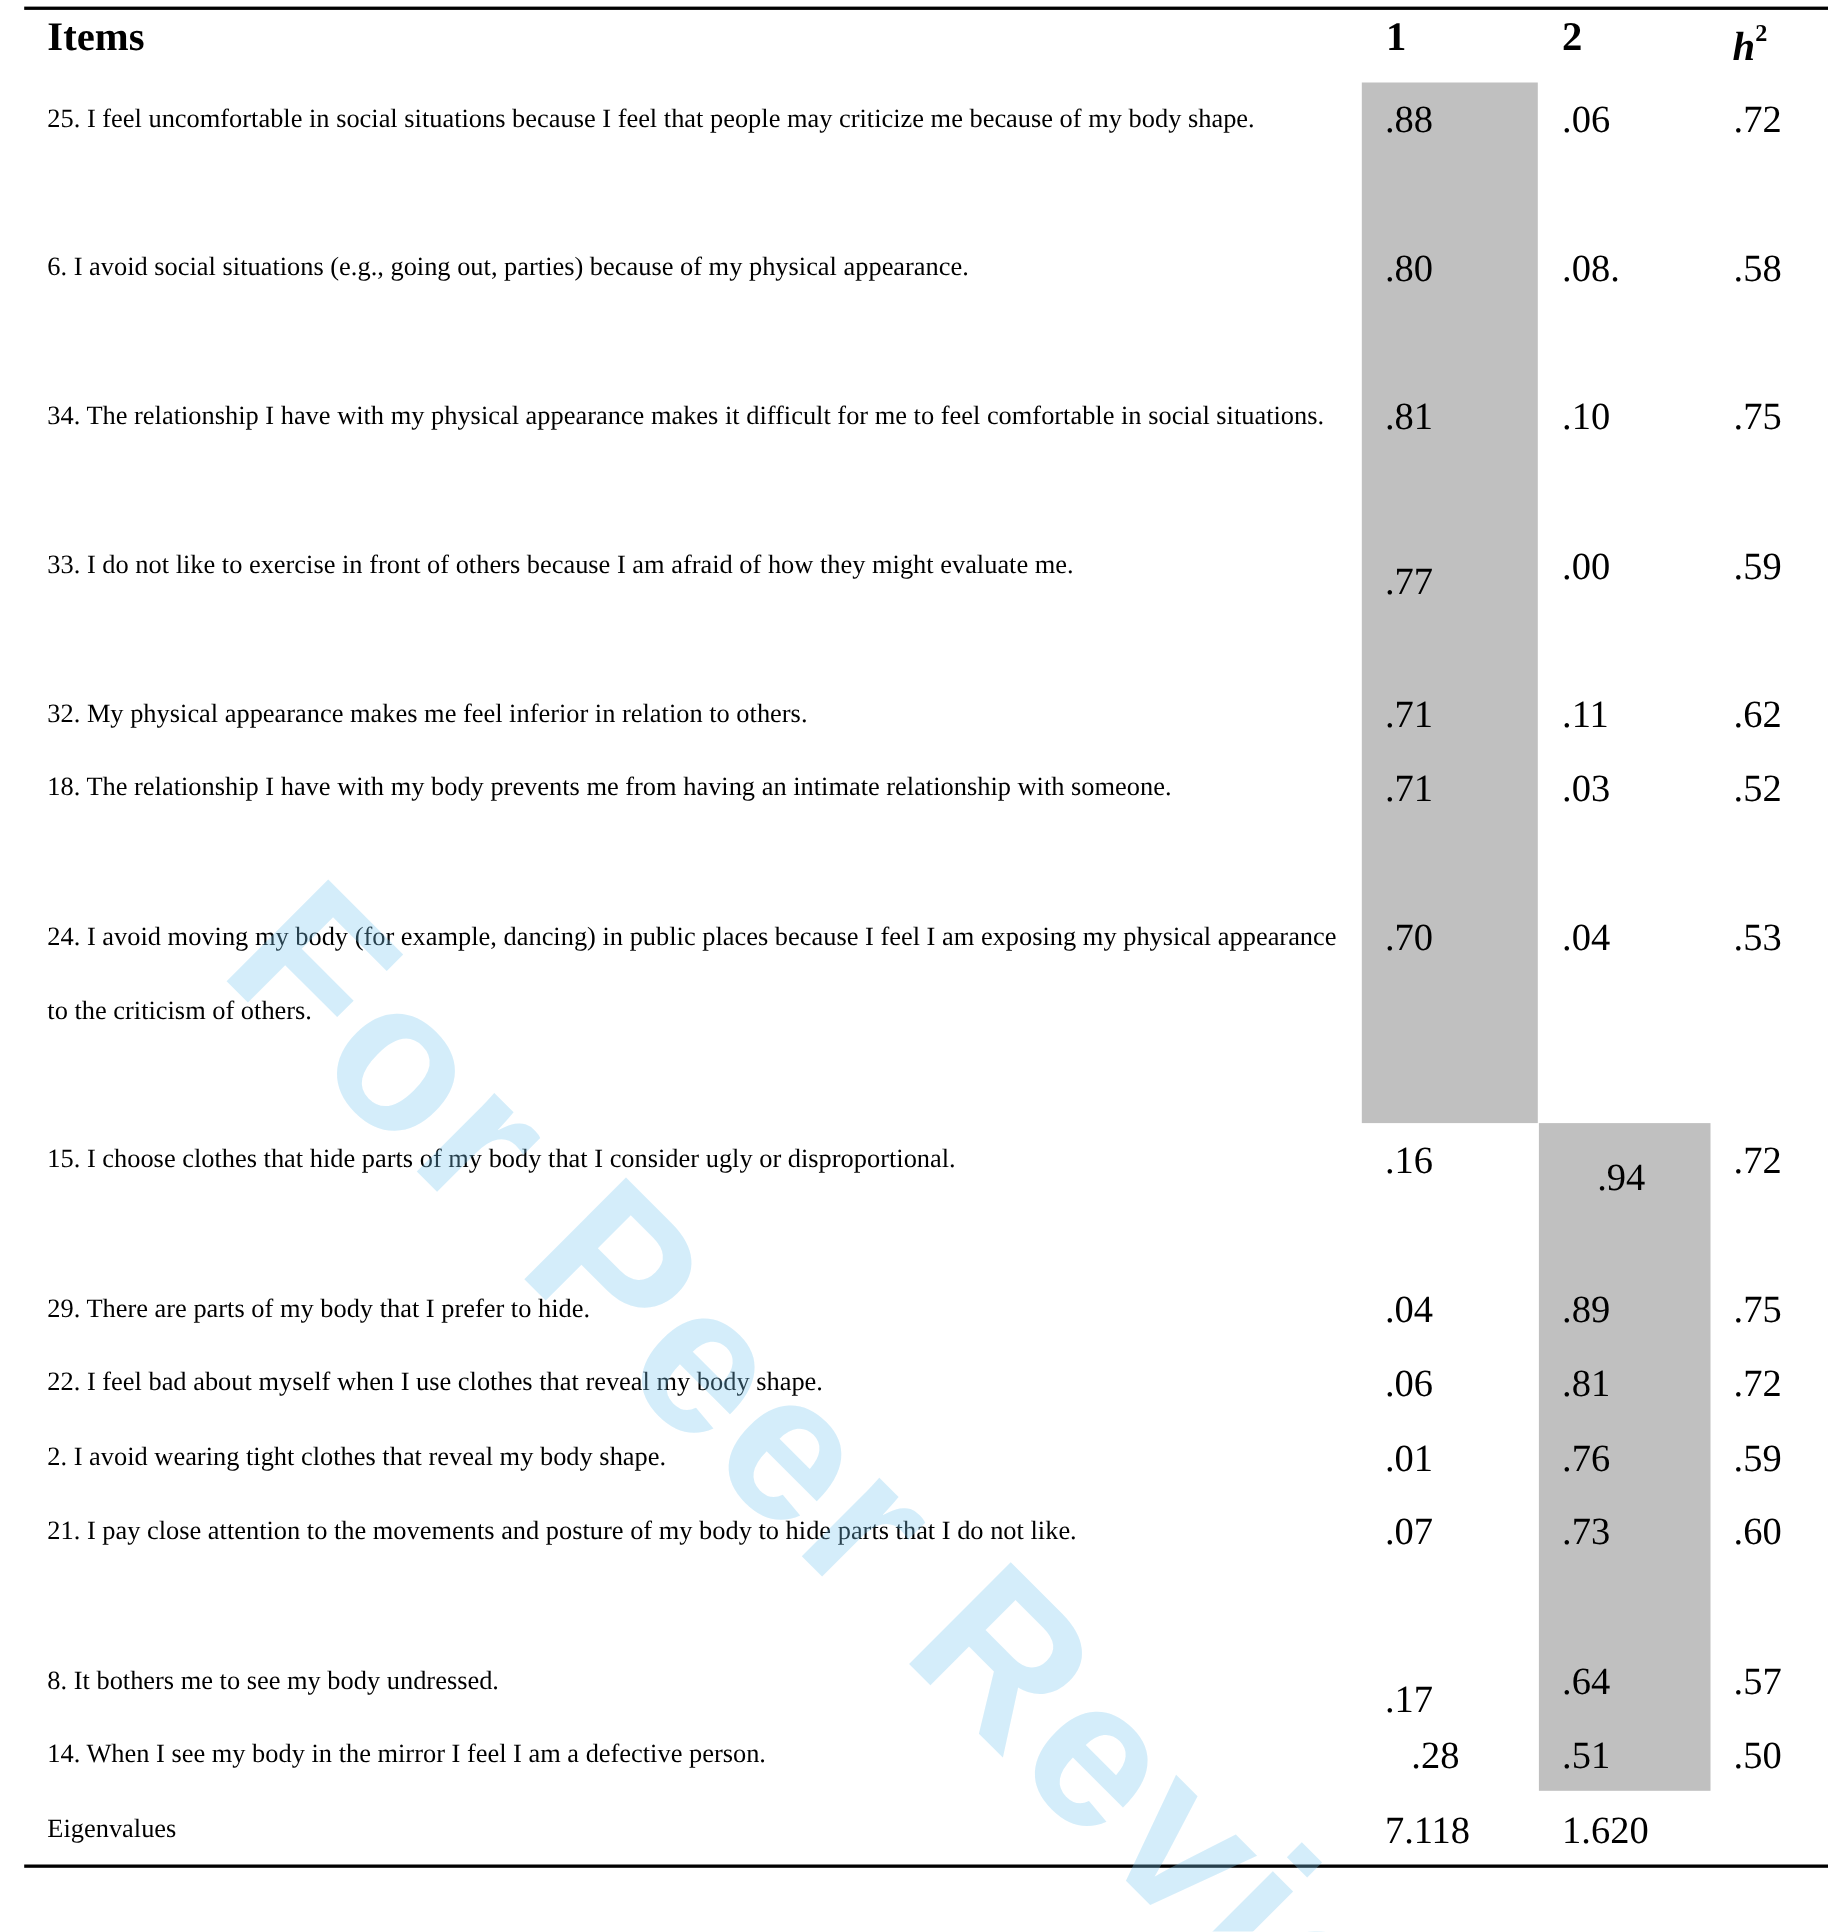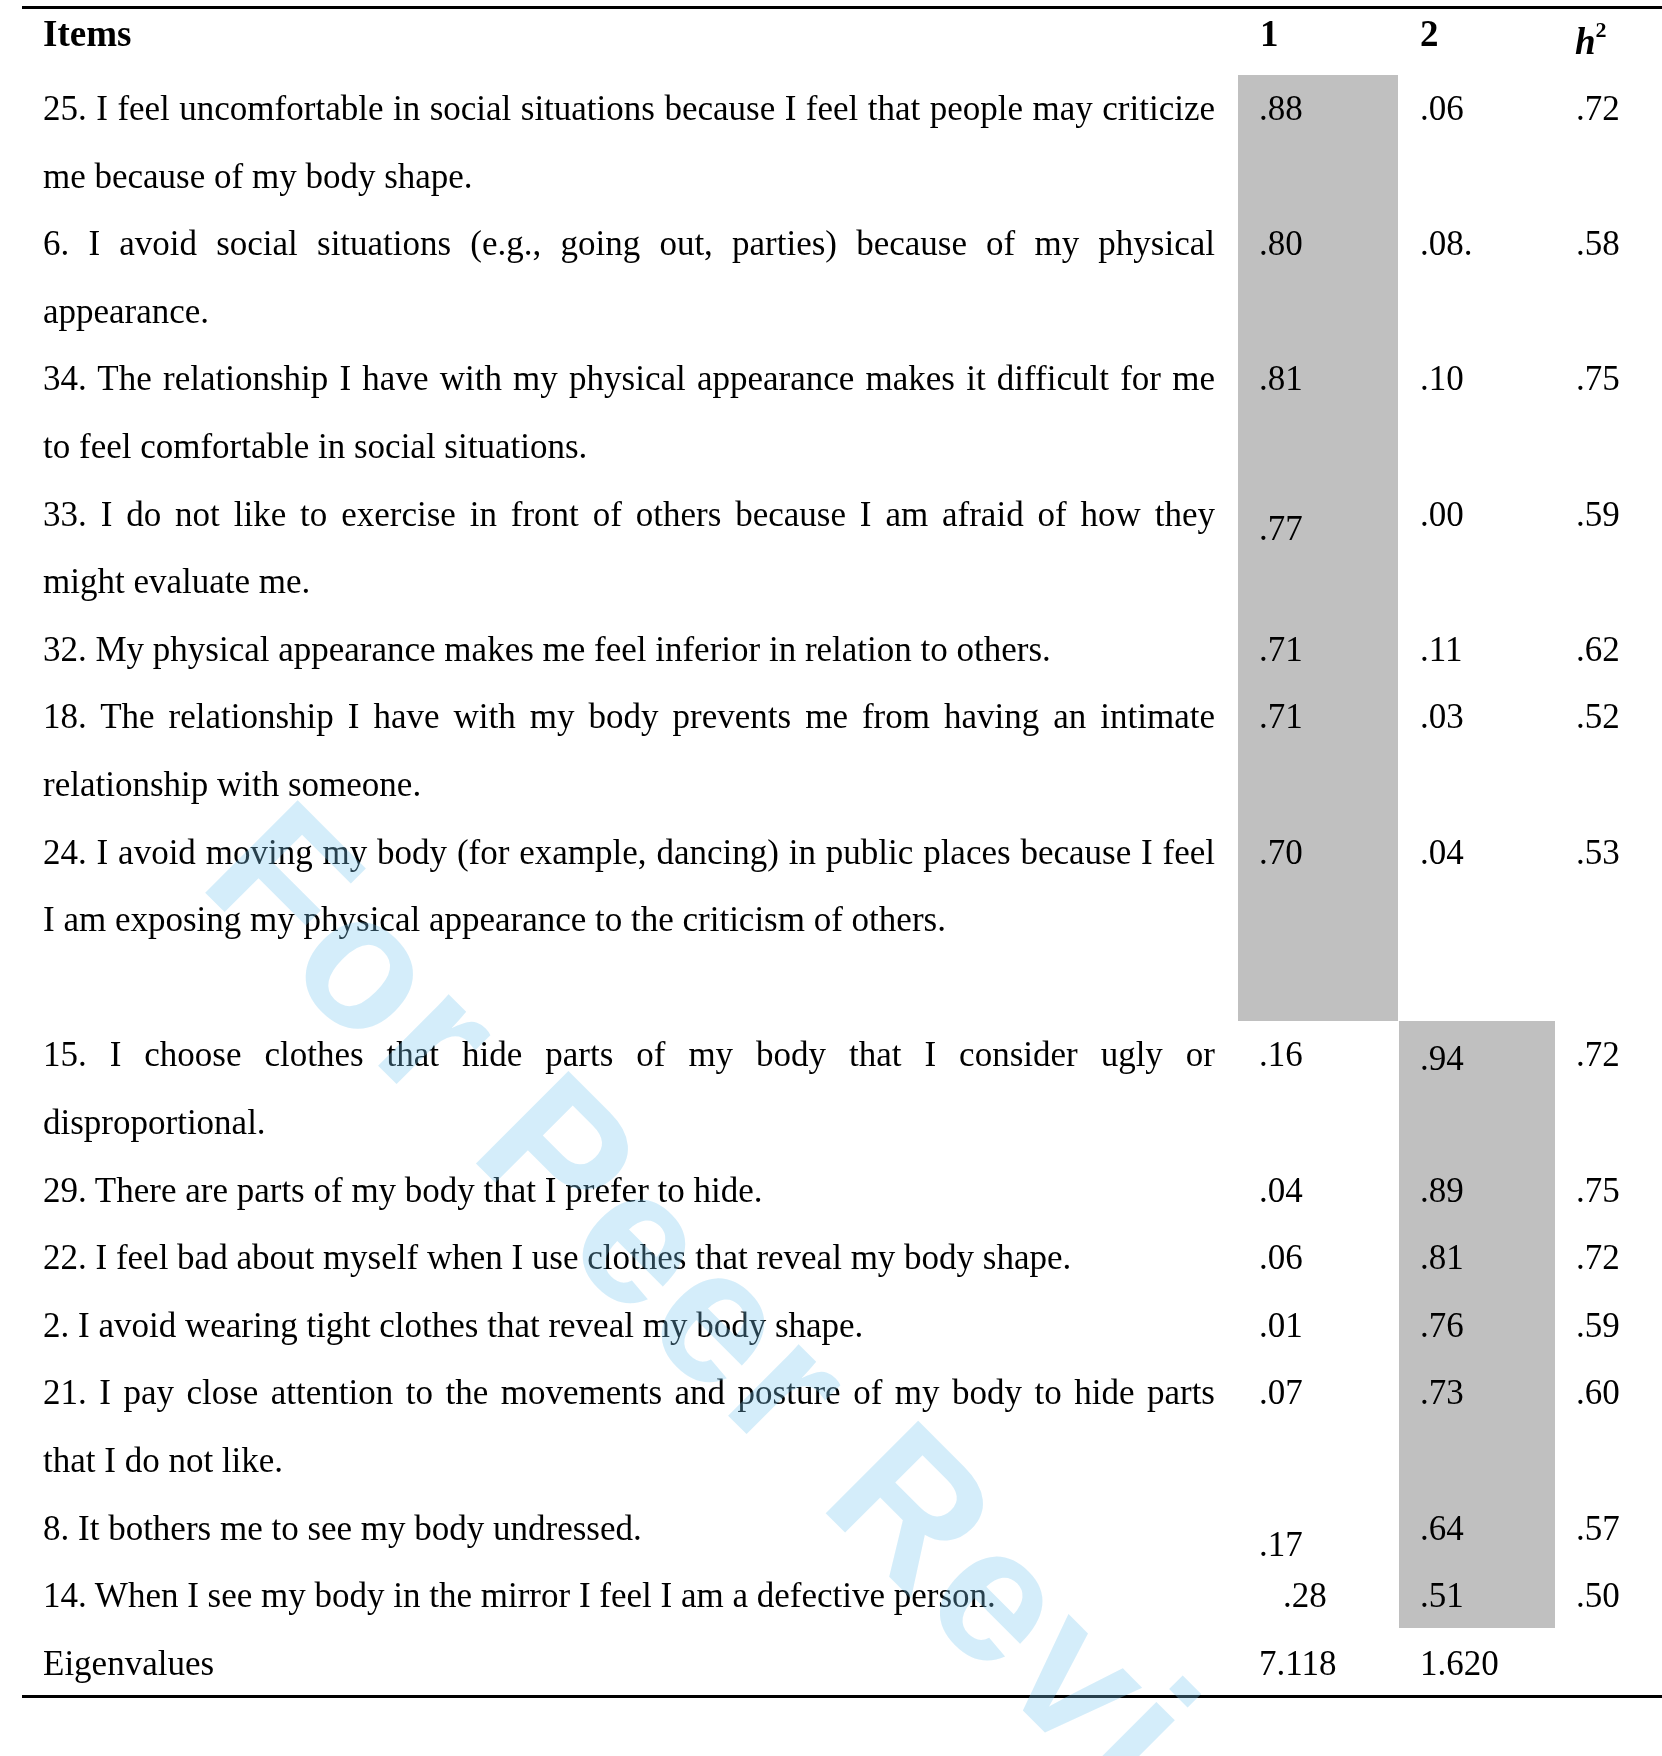--- a/index.html
+++ b/index.html
@@ -9,21 +9,21 @@
   .rule.top { top: 6px; }
   .rule.bottom { top: 1695px; }
   .shade { position: absolute; background: #c0c0c0; }
   .hdr { position: absolute; top: 12px; font-weight: bold; font-size: 37px; line-height: 44px; }
   .hdr.items { left: 43px; text-align: right; }
   .hdr.c1 { left: 1260px; }
   .hdr.c2 { left: 1420px; }
   .hdr.c3 { left: 1575px; font-style: italic; }
   .hdr.c3 sup { font-size: 22px; position: relative; top: -4px; font-style: normal; }
   .row { position: absolute; left: 0; width: 1662px; }
-  .item-text { position: absolute; left: 43px; width: 1172px; font-size: 35px; line-height: 67.6px;
+  .item-text { position: absolute; left: 43px; width: 1172px; font-size: 24px; line-height: 67.6px;
                text-align: justify; text-align-last: left; }
   .val { position: absolute; font-size: 35px; line-height: 67.6px; }
   .val.c1 { left: 1259px; }
   .val.c2 { left: 1420px; }
   .val.c3 { left: 1576px; }
   .watermark { position: absolute; left: 320px; top: 760px; font-family: "Liberation Sans", "DejaVu Sans", sans-serif;
                font-weight: bold; font-size: 190px; color: rgba(120, 200, 240, 0.32); transform: rotate(45deg);
                transform-origin: left top; white-space: nowrap; pointer-events: none; letter-spacing: 6px; }
 </style>
 </head>
@@ -78,21 +78,21 @@
     </div>
     <div class="row" style="top: 818.6px;">
       <div class="item-text">24. I avoid moving my body (for example, dancing) in public places because I feel I am exposing my physical appearance to the criticism of others.</div>
       <div class="val c1" style="top: 0px;">.70</div>
       <div class="val c2" style="top: 0px;">.04</div>
       <div class="val c3" style="top: 0px;">.53</div>
     </div>
     <div class="row" style="top: 1021.4px;">
       <div class="item-text">15. I choose clothes that hide parts of my body that I consider ugly or disproportional.</div>
       <div class="val c1" style="top: 0px;">.16</div>
-      <div class="val c2" style="top: 4px;">.94</div>
+      <div class="val c2" style="top: 16px; margin-left: 32px;">.94</div>
       <div class="val c3" style="top: 0px;">.72</div>
     </div>
     <div class="row" style="top: 1156.6px;">
       <div class="item-text">29. There are parts of my body that I prefer to hide.</div>
       <div class="val c1" style="top: 0px;">.04</div>
       <div class="val c2" style="top: 0px;">.89</div>
       <div class="val c3" style="top: 0px;">.75</div>
     </div>
     <div class="row" style="top: 1224.2px;">
       <div class="item-text">22. I feel bad about myself when I use clothes that reveal my body shape.</div>

